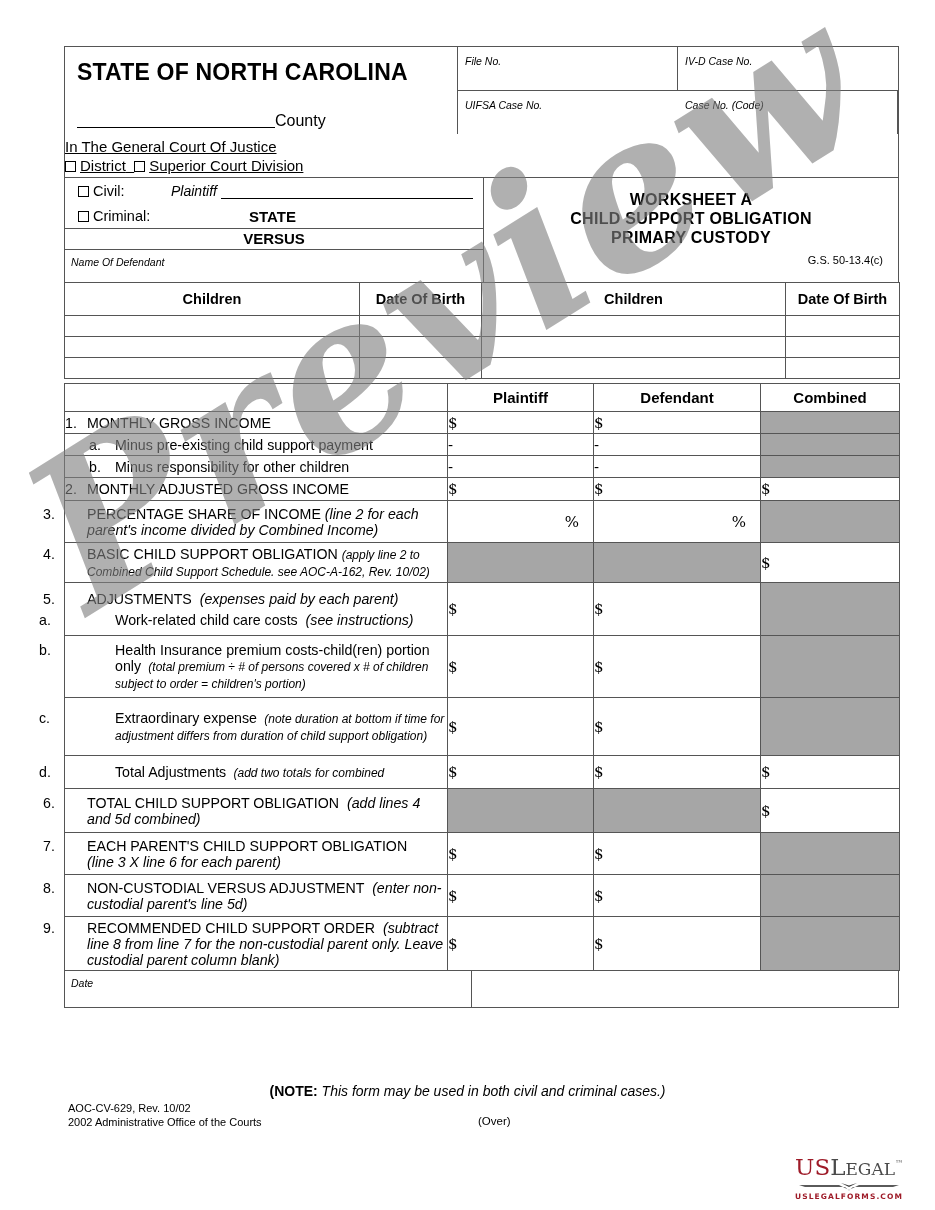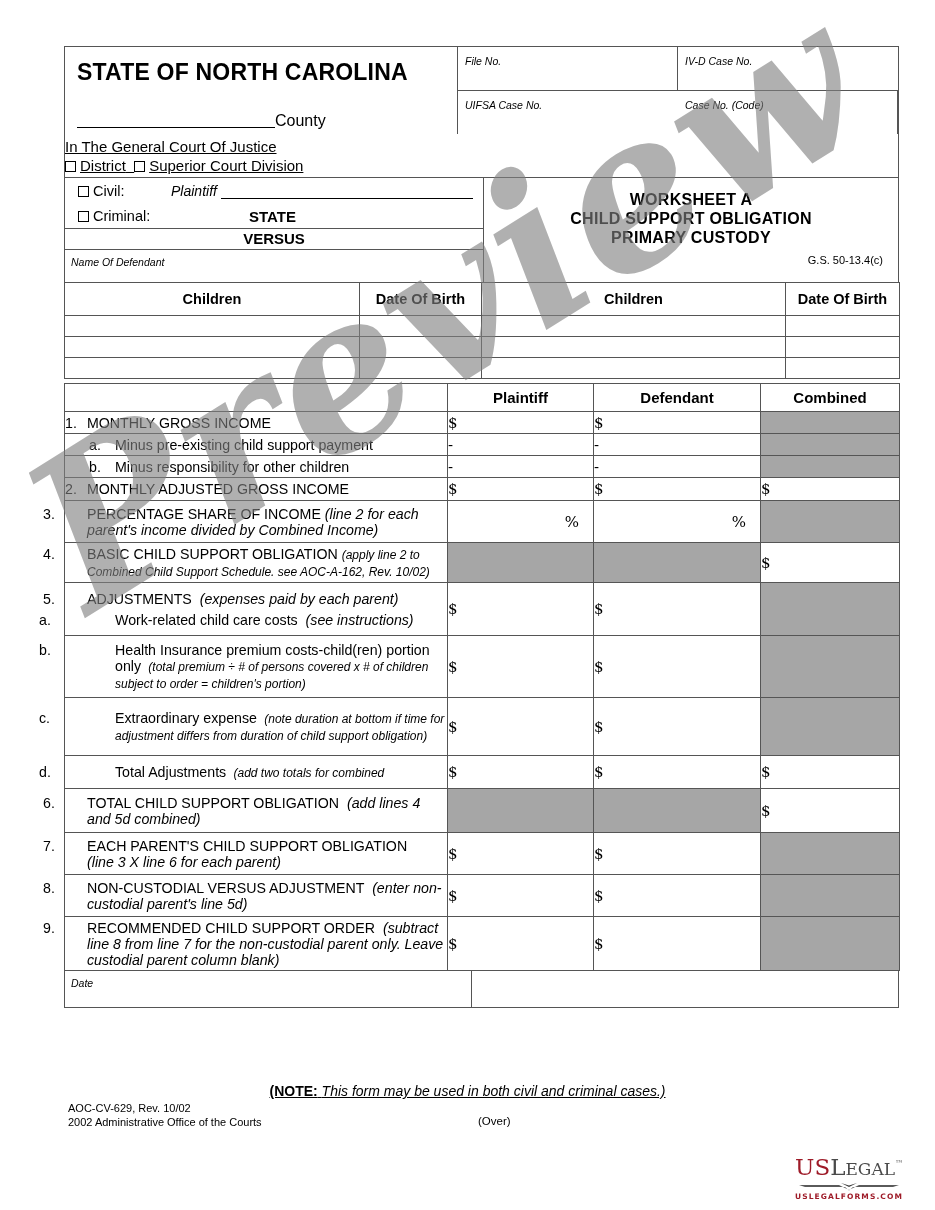--- a/index.html
+++ b/index.html
@@ -271,21 +271,20 @@
     box-sizing: border-box;
     padding: 2px 0 0 6px;
   }
 
   .note {
     position: absolute;
     left: 0; right: 0;
     top: 1083px;
     text-align: center;
     font-size: 14px;
-    text-decoration: underline;
   }
   .note b { font-weight: bold; }
   .note i { font-style: italic; }
 
   .formno {
     position: absolute;
     left: 68px;
     top: 1101px;
     font-size: 11px;
     line-height: 14px;

